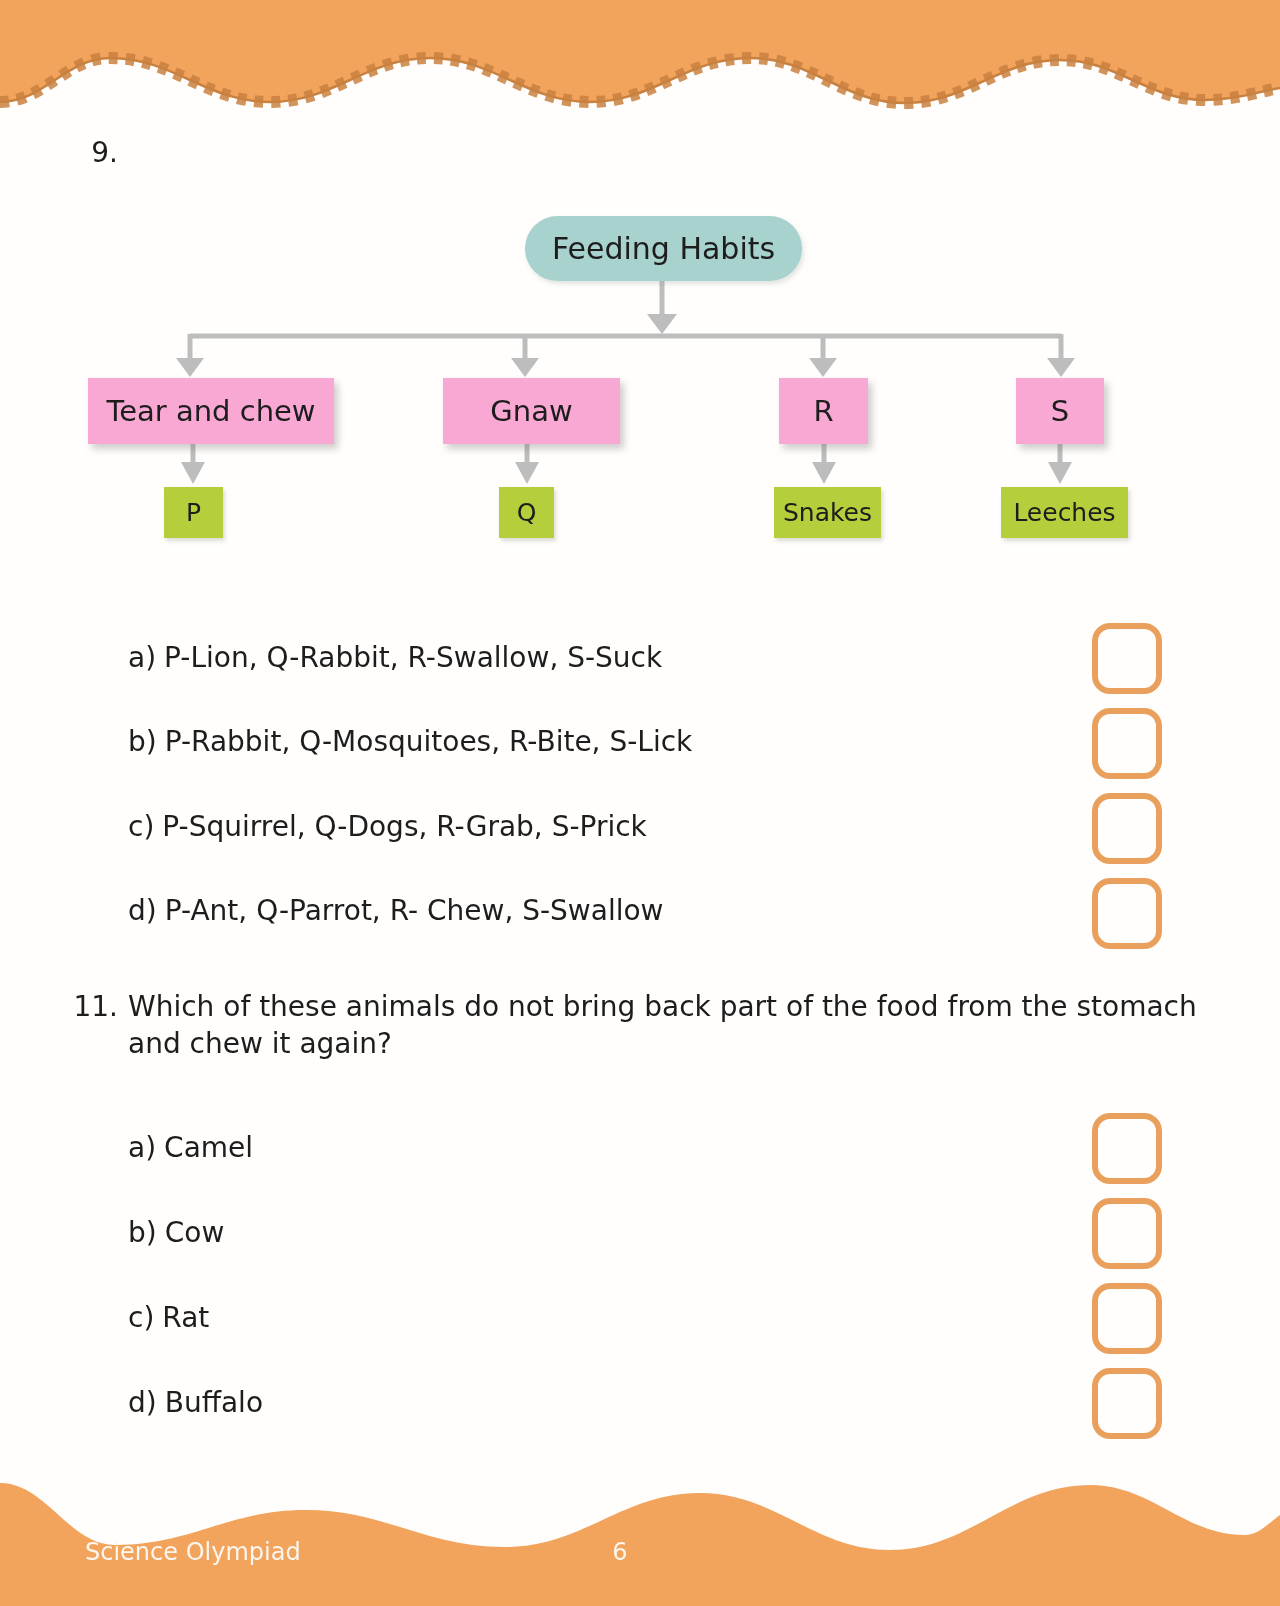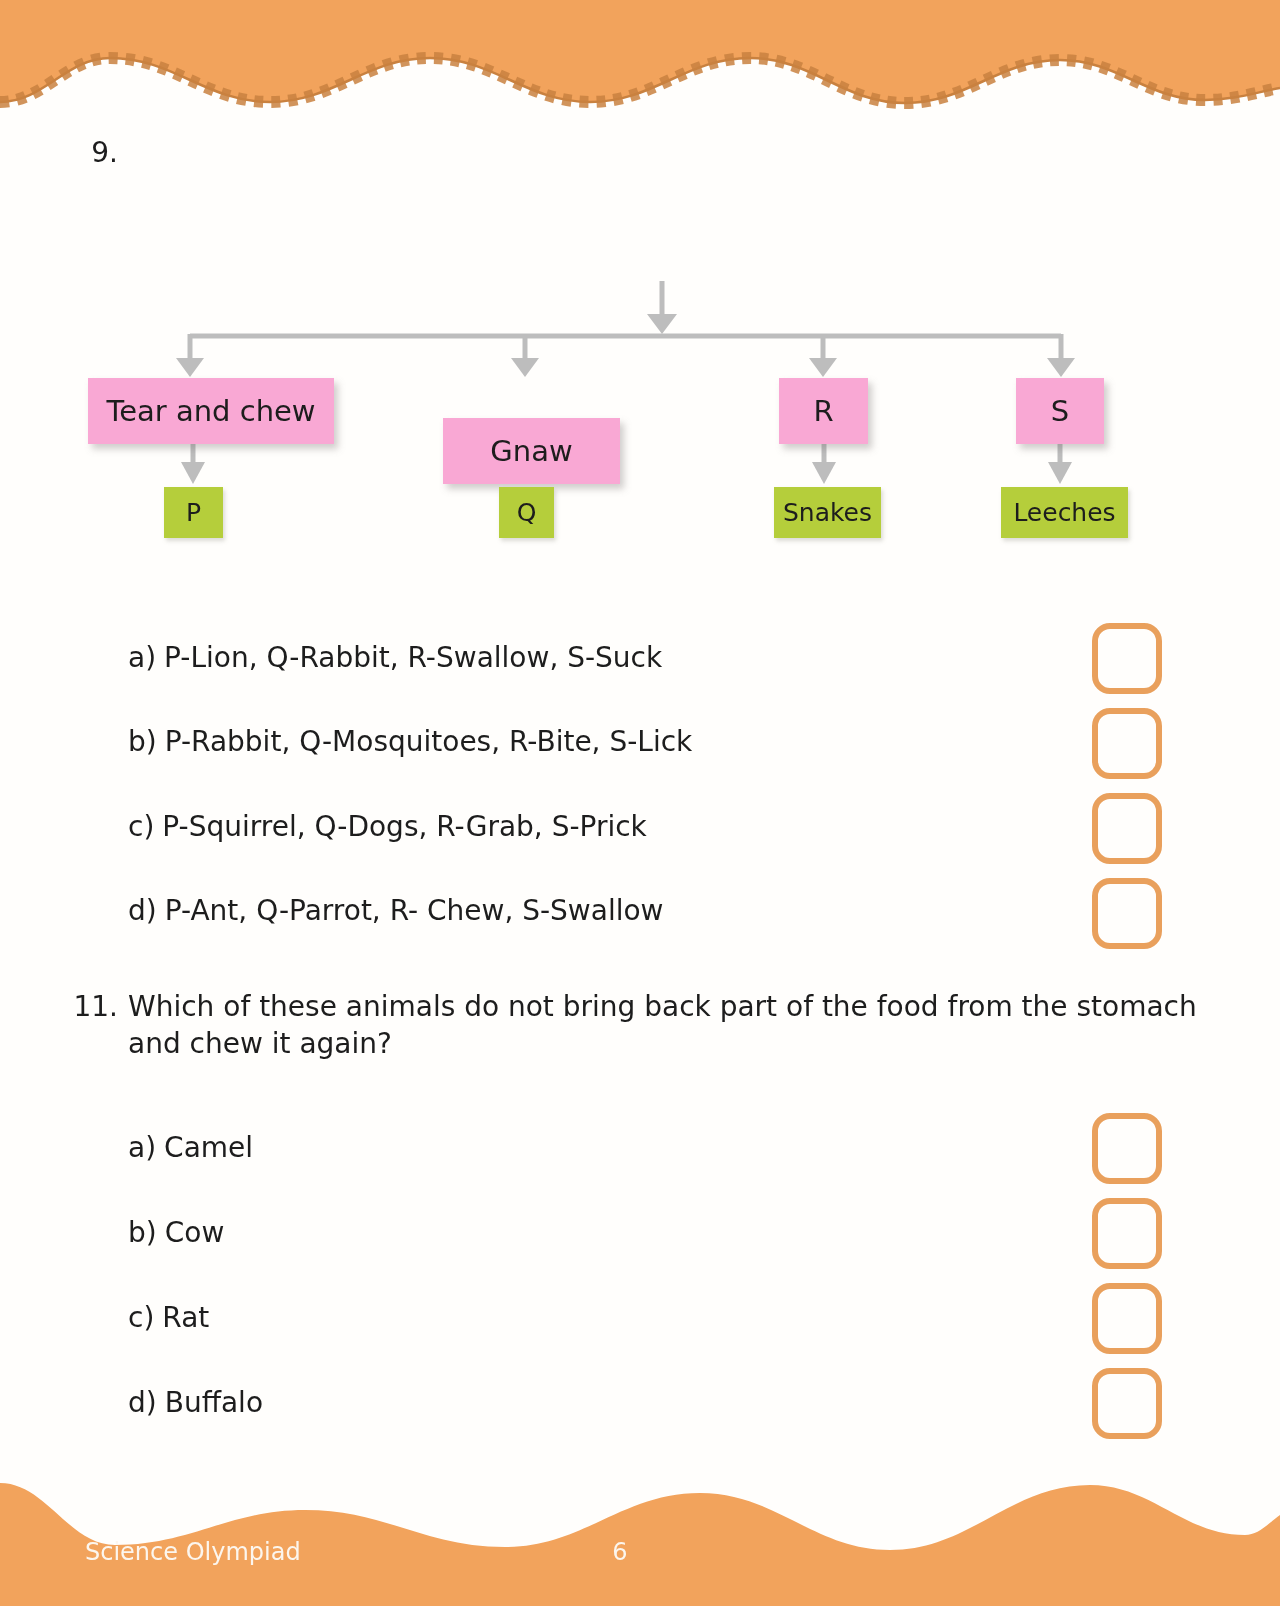--- a/index.html
+++ b/index.html
@@ -33,21 +33,21 @@
   .root-pill{
     left:525px;top:216px;width:277px;height:65px;
     background:#A8D2CD;border-radius:33px;font-size:30px;
     box-shadow:2px 3px 5px rgba(140,150,148,0.25);
   }
   .pink{
     top:378px;height:66px;background:#f9a8d4;font-size:29px;
     box-shadow:4px 5px 7px rgba(120,115,115,0.35);
   }
   .pink.b1{left:88px;width:246px;}
-  .pink.b2{left:443px;width:177px;margin-top:40px;}
+  .pink.b2{left:443px;width:177px;}
   .pink.b3{left:779px;width:89px;}
   .pink.b4{left:1016px;width:88px;}
   .green{
     top:487px;height:51px;background:#B5CE3B;font-size:25px;
     box-shadow:2px 3px 4px rgba(140,140,130,0.3);
   }
   .green.g1{left:164px;width:59px;}
   .green.g2{left:499px;width:55px;}
   .green.g3{left:774px;width:107px;}
   .green.g4{left:1001px;width:127px;}
@@ -107,20 +107,21 @@
       <polygon points="511,358 539,358 525,377"></polygon>
       <polygon points="809,358 837,358 823,377"></polygon>
       <polygon points="1047,358 1075,358 1061,377"></polygon>
       <polygon points="181,462 205,462 193,484"></polygon>
       <polygon points="515,462 539,462 527,484"></polygon>
       <polygon points="812,462 836,462 824,484"></polygon>
       <polygon points="1048,462 1072,462 1060,484"></polygon>
     </g>
   </svg>
 
+  <div class="node root-pill">Feeding Habits</div>
 
   <div class="node pink b1">Tear and chew</div>
   <div class="node pink b2">Gnaw</div>
   <div class="node pink b3">R</div>
   <div class="node pink b4">S</div>
 
   <div class="node green g1">P</div>
   <div class="node green g2">Q</div>
   <div class="node green g3">Snakes</div>
   <div class="node green g4">Leeches</div>

